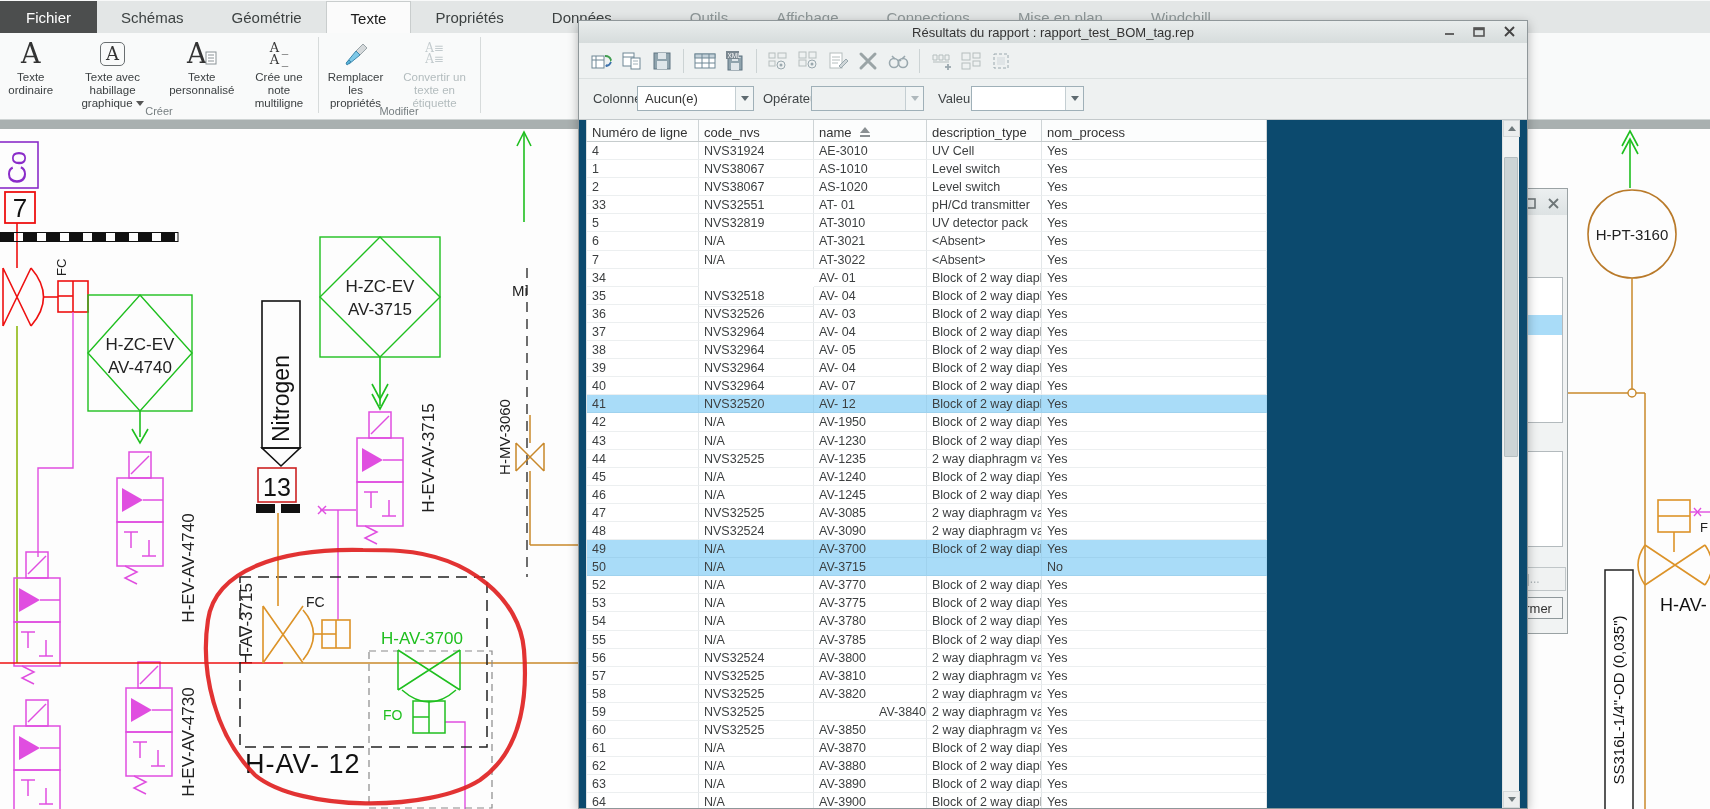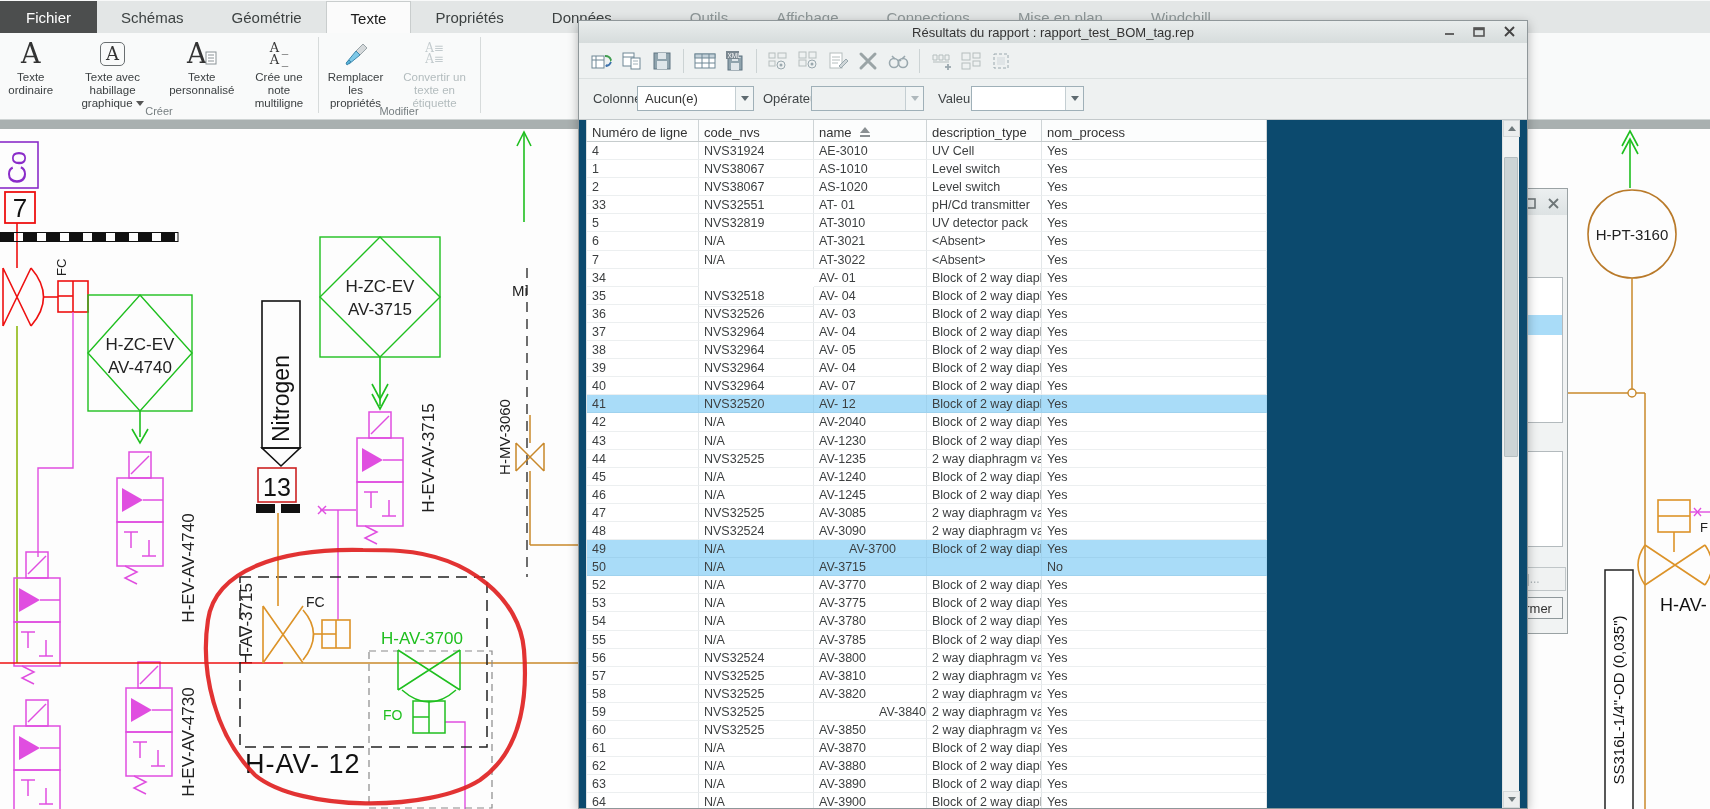--- a/index.html
+++ b/index.html
@@ -639,21 +639,21 @@
         <div class="trow sel">
           <div class="tcell" style="width: 112px; border-bottom-color: rgb(159, 210, 238); border-right-color: rgb(159, 210, 238);">41</div>
           <div class="tcell" style="width: 115px; border-bottom-color: rgb(159, 210, 238); border-right-color: rgb(159, 210, 238);">NVS32520</div>
           <div class="tcell" style="width: 113px; border-bottom-color: rgb(159, 210, 238); border-right-color: rgb(159, 210, 238);">AV- 12</div>
           <div class="tcell" style="width: 115px; border-bottom-color: rgb(159, 210, 238); border-right-color: rgb(159, 210, 238);">Block of 2 way diaphra...</div>
           <div class="tcell" style="width: 225px; border-bottom-color: rgb(159, 210, 238); border-right-color: rgb(159, 210, 238);">Yes</div>
         </div>
         <div class="trow">
           <div class="tcell" style="width: 112px;">42</div>
           <div class="tcell" style="width: 115px;">N/A</div>
-          <div class="tcell" style="width: 113px;">AV-2040</div>
+          <div class="tcell" style="width: 113px;">AV-1950</div>
           <div class="tcell" style="width: 115px;">Block of 2 way diaphra...</div>
           <div class="tcell" style="width: 225px;">Yes</div>
         </div>
         <div class="trow">
           <div class="tcell" style="width: 112px;">43</div>
           <div class="tcell" style="width: 115px;">N/A</div>
           <div class="tcell" style="width: 113px;">AV-1230</div>
           <div class="tcell" style="width: 115px;">Block of 2 way diaphra...</div>
           <div class="tcell" style="width: 225px;">Yes</div>
         </div>
@@ -688,21 +688,21 @@
         <div class="trow">
           <div class="tcell" style="width: 112px;">48</div>
           <div class="tcell" style="width: 115px;">NVS32524</div>
           <div class="tcell" style="width: 113px;">AV-3090</div>
           <div class="tcell" style="width: 115px;">2 way diaphragm valve...</div>
           <div class="tcell" style="width: 225px;">Yes</div>
         </div>
         <div class="trow sel">
           <div class="tcell" style="width: 112px; border-bottom-color: rgb(159, 210, 238); border-right-color: rgb(159, 210, 238);">49</div>
           <div class="tcell" style="width: 115px; border-bottom-color: rgb(159, 210, 238); border-right-color: rgb(159, 210, 238);">N/A</div>
-          <div class="tcell" style="width: 113px; border-bottom-color: rgb(159, 210, 238); border-right-color: rgb(159, 210, 238); text-align: center;">AV-3700</div>
+          <div class="tcell" style="width: 113px; border-bottom-color: rgb(159, 210, 238); border-right-color: rgb(159, 210, 238);">AV-3700</div>
           <div class="tcell" style="width: 115px; border-bottom-color: rgb(159, 210, 238); border-right-color: rgb(159, 210, 238);">Block of 2 way diaphra...</div>
           <div class="tcell" style="width: 225px; border-bottom-color: rgb(159, 210, 238); border-right-color: rgb(159, 210, 238);">Yes</div>
         </div>
         <div class="trow sel">
           <div class="tcell" style="width: 112px; border-bottom-color: rgb(159, 210, 238); border-right-color: rgb(159, 210, 238);">50</div>
           <div class="tcell" style="width: 115px; border-bottom-color: rgb(159, 210, 238); border-right-color: rgb(159, 210, 238);">N/A</div>
           <div class="tcell" style="width: 113px; border-bottom-color: rgb(159, 210, 238); border-right-color: rgb(159, 210, 238);">AV-3715</div>
           <div class="tcell" style="width: 115px; border-bottom-color: rgb(159, 210, 238); border-right-color: rgb(159, 210, 238);"></div>
           <div class="tcell" style="width: 225px; border-bottom-color: rgb(159, 210, 238); border-right-color: rgb(159, 210, 238);">No</div>
         </div>

